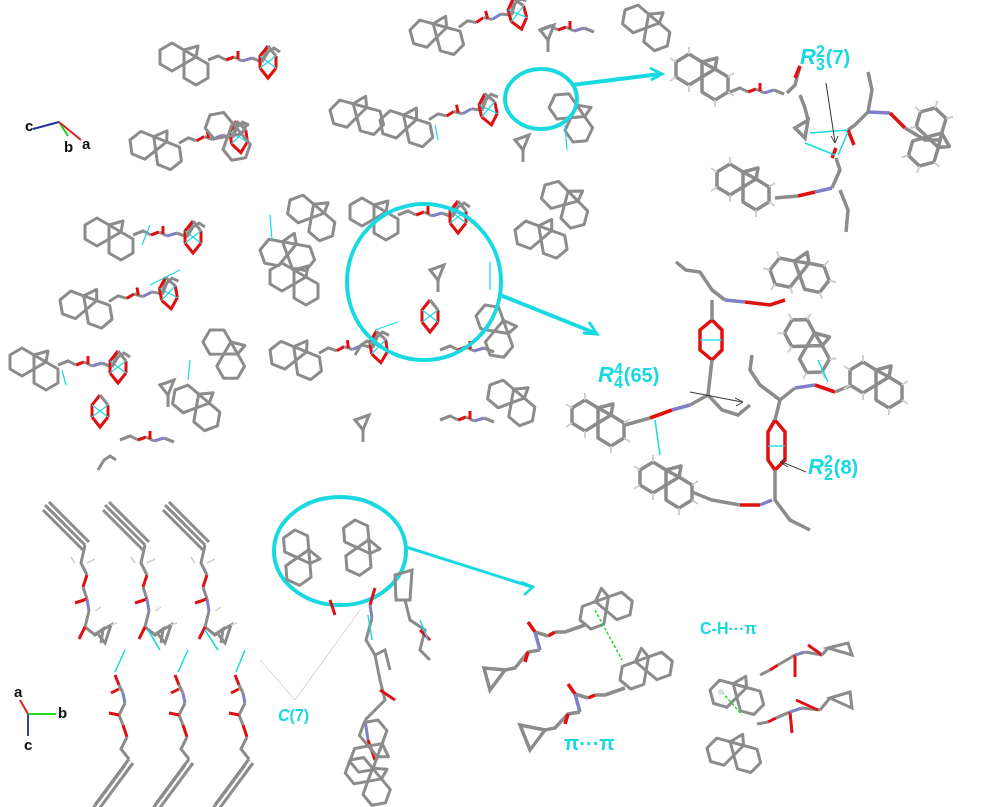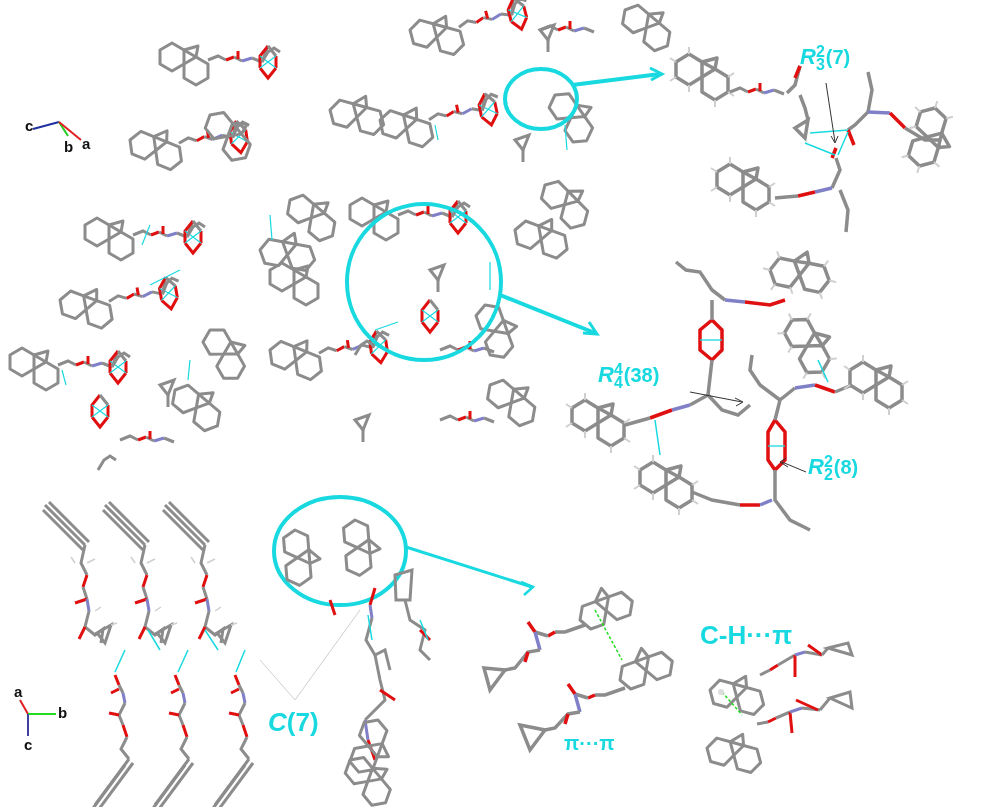--- a/index.html
+++ b/index.html
@@ -8,21 +8,21 @@
   #canvas { position: absolute; left: 0; top: 0; width: 981px; height: 807px; }
   .label { position: absolute; color: #19d9e0; font-weight: bold;
            font-family: "Liberation Sans", sans-serif; white-space: nowrap; }
   .graph-set { font-size: 20px; }
   .graph-set .R { font-style: italic; font-size: 22px; }
   .graph-set .supsub { display: inline-block; vertical-align: -6px; line-height: 13px;
                        font-size: 16px; text-align: center; margin-right: 1px; }
   .graph-set .supsub span { display: block; }
   .axis-lbl { position: absolute; font-weight: bold; font-size: 15px; color: #111;
               font-family: "Liberation Sans", sans-serif; }
-  .plain-lbl { font-size: 26px; }
+  .plain-lbl { font-size: 16px; }
   .italic { font-style: italic; }
 </style>
 </head>
 <body>
 
 <svg id="canvas" viewBox="0 0 981 807" xmlns="http://www.w3.org/2000/svg">
   <defs>
 
     <g id="fmoc" stroke="#8c8c8c" stroke-width="3" fill="none" stroke-linejoin="round">
       <polygon points="0,0 12,-7 24,0 24,14 12,21 0,14"></polygon>
@@ -368,26 +368,26 @@
 
 <span class="axis-lbl" style="left:14px;top:683px">a</span>
 <span class="axis-lbl" style="left:58px;top:704px">b</span>
 <span class="axis-lbl" style="left:24px;top:736px">c</span>
 
 <div class="label graph-set" style="left:800px;top:44px">
   <span class="R">R</span><span class="supsub"><span>2</span><span>3</span></span><span>(7)</span>
 </div>
 
 <div class="label graph-set" style="left:598px;top:362px">
-  <span class="R">R</span><span class="supsub"><span>4</span><span>4</span></span><span>(38)</span>
+  <span class="R">R</span><span class="supsub"><span>4</span><span>4</span></span><span>(65)</span>
 </div>
 
 <div class="label graph-set" style="left:808px;top:454px">
   <span class="R">R</span><span class="supsub"><span>2</span><span>2</span></span><span>(8)</span>
 </div>
 
-<div class="label plain-lbl" style="left:268px;top:707px">
+<div class="label plain-lbl" style="left:278px;top:707px">
   <span class="italic">C</span><span>(7)</span>
 </div>
 
 <div class="label plain-lbl" style="left:564px;top:732px;font-size:20px">π···π</div>
 
 <div class="label plain-lbl" style="left:700px;top:620px">C-H···π</div>
 
 </body></html>

